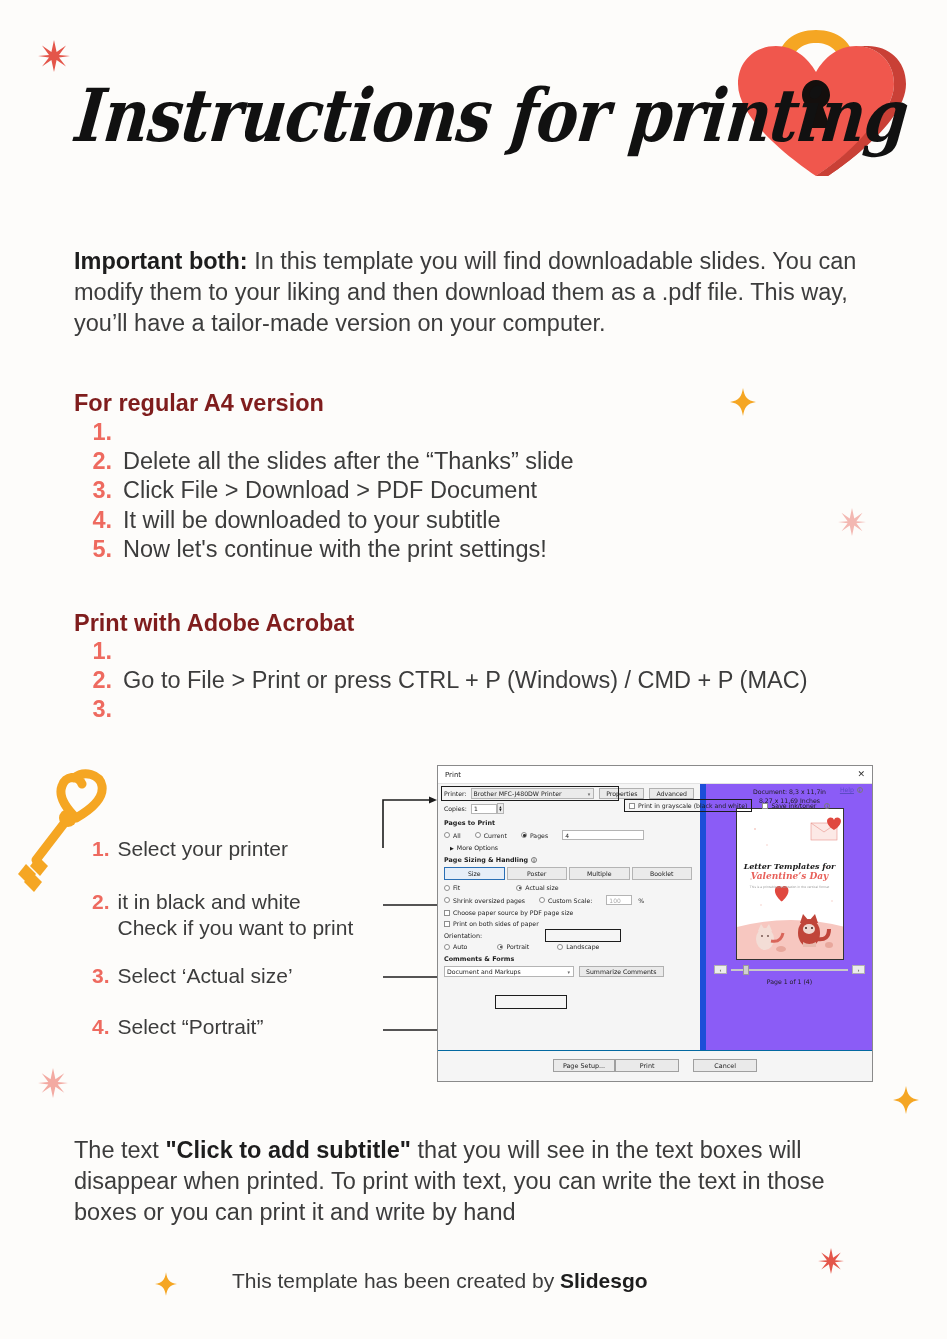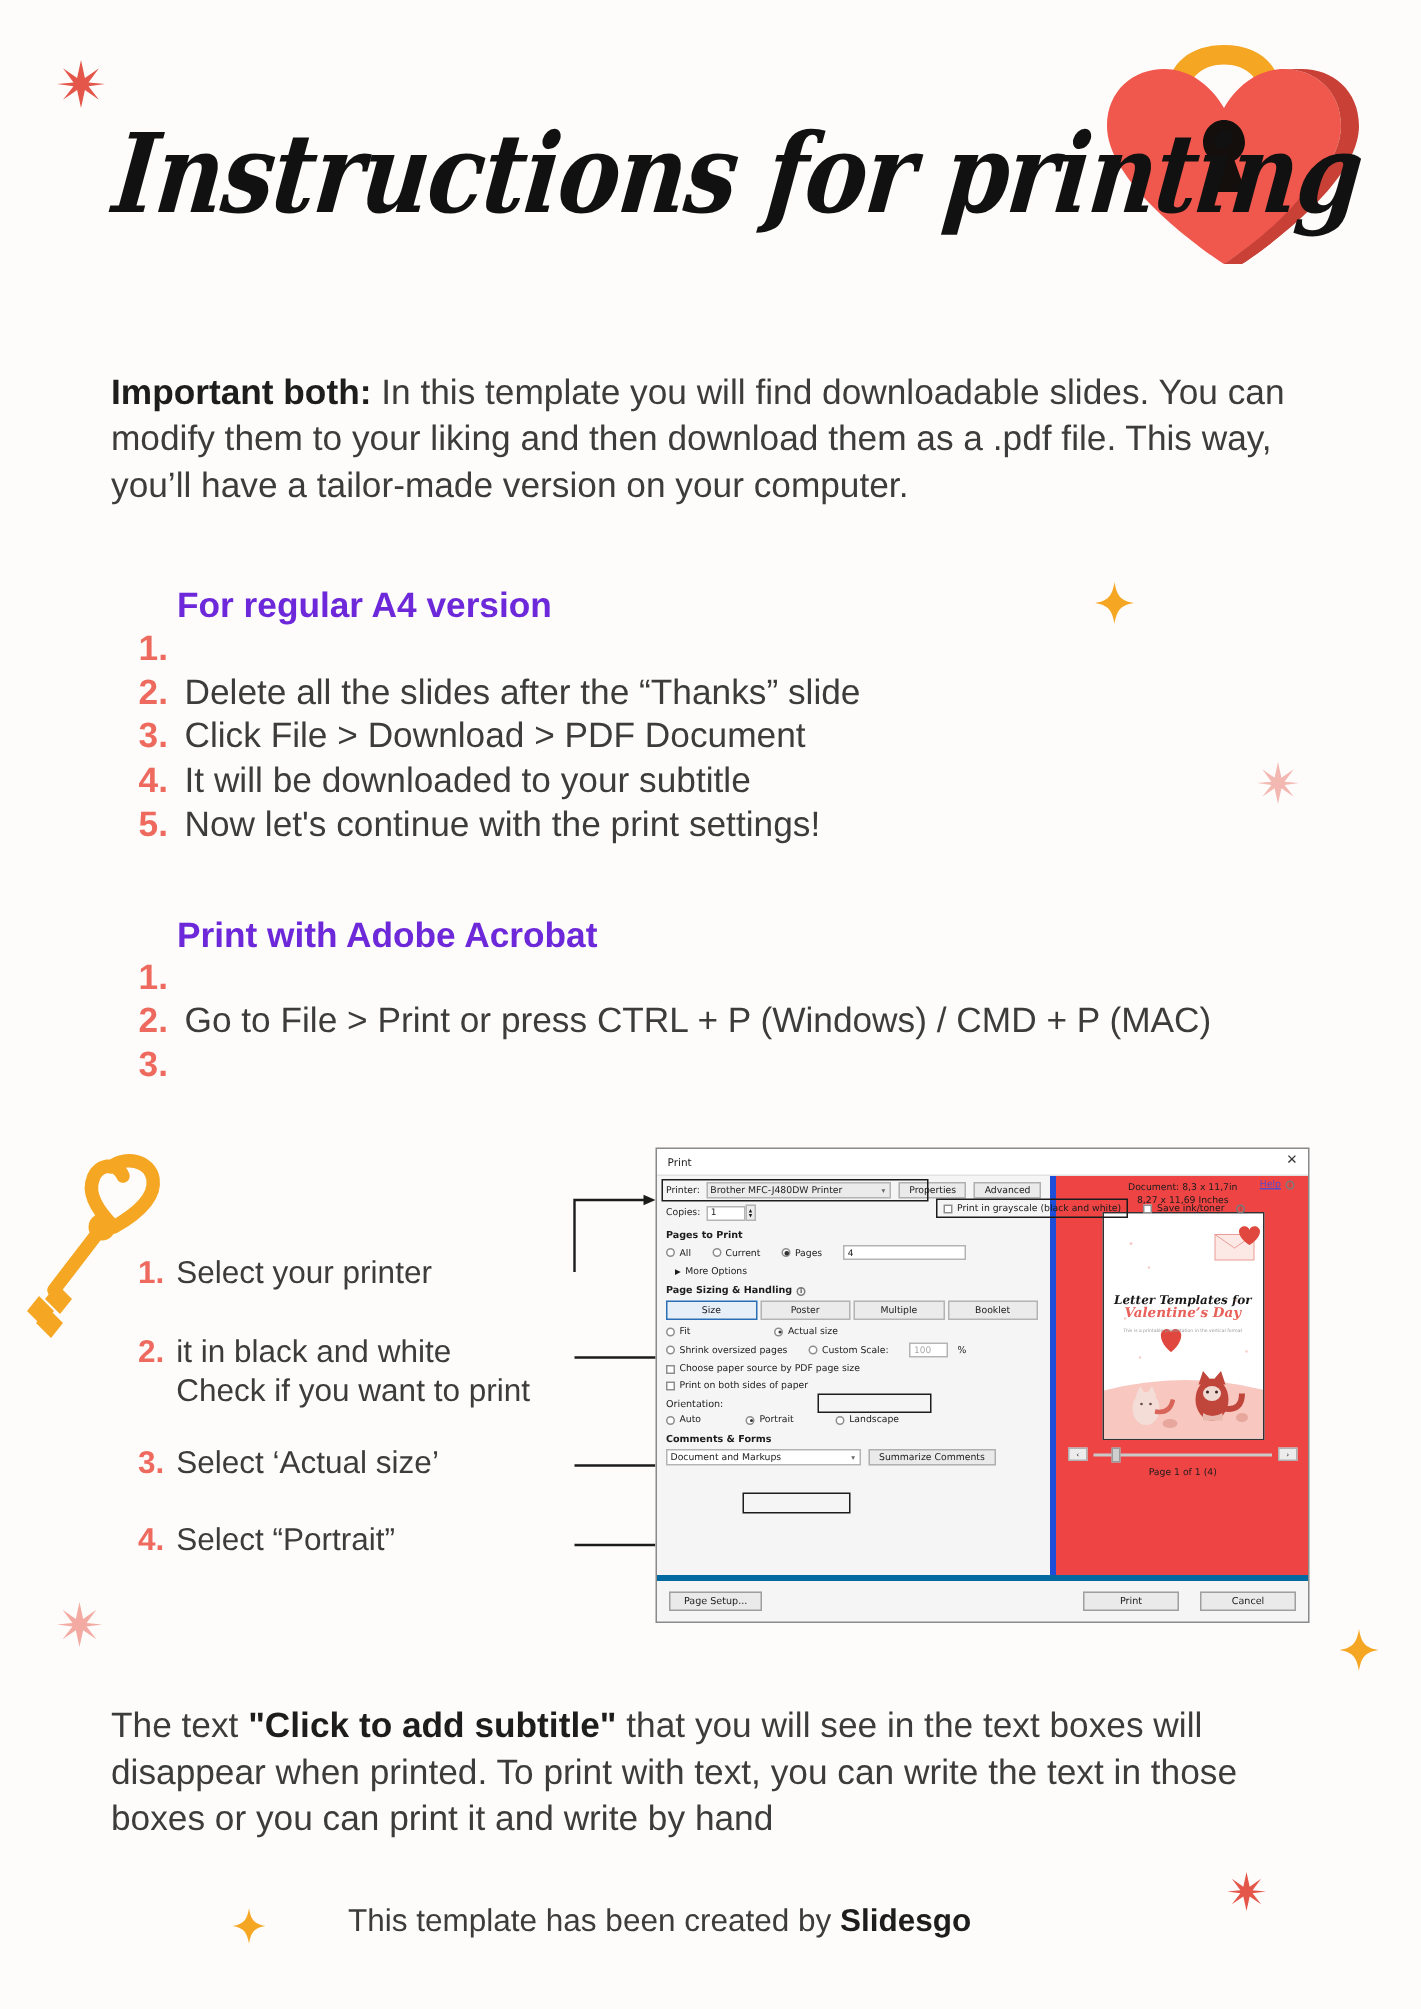--- a/index.html
+++ b/index.html
@@ -45,22 +45,21 @@
   }
   .para b, .bold { font-weight: 700; color: #1d1d1d; }
 
   #intro-note { left: 74px; top: 246px; width: 800px; }
   #subtitle-note { left: 74px; top: 1135px; width: 800px; }
 
   .sec-head {
     position: absolute;
     font-size: 23.5px;
     font-weight: 700;
-    color: #6d28d9;
-    margin-left: 44px;
+    color: #7f1d1d;
   }
   #head-a4 { left: 74px; top: 390px; }
   #head-acrobat { left: 74px; top: 610px; }
 
   ol.numlist {
     position: absolute;
     list-style: none;
     font-size: 23.5px;
     line-height: 29.2px;
     font-weight: 300;
@@ -114,21 +113,21 @@
     height: 18px; background: #ffffff;
     display: flex; align-items: center; justify-content: space-between;
     padding: 0 7px;
     border-bottom: 1px solid #e2e2e2;
   }
   #dlg-title { font-size: 7px; color: #222; }
   #dlg-close { font-size: 9px; color: #333; line-height: 1; }
 
   #dlg-body { display: flex; height: 266px; }
   #dlg-left { width: 262px; padding: 4px 6px 0 6px; position: relative; }
-  #dlg-right { width: 172px; border-left: 4px solid #1d4ed8; padding: 4px 5px 0 6px; position: relative; background:#ef4444;}
+  #dlg-right { width: 172px; border-left: 6px solid #1d4ed8; padding: 4px 5px 0 6px; position: relative; background:#8b5cf6;}
 
   .row { display: flex; align-items: center; margin-bottom: 4px; }
   .lbl { margin-right: 4px; white-space: nowrap; }
   .combo {
     background: #ebebeb; border: 1px solid #b4b4b4;
     height: 11px; display: flex; align-items: center;
     padding: 0 2px; position: relative; font-size: 6.2px;
   }
   .combo .arrow { position: absolute; right: 3px; font-size: 5px; color: #6a6a6a; }
   .btn {
@@ -167,22 +166,22 @@
   .pv-title2 { position:absolute; left:0; right:0; top:62px; text-align:center; font-family:"DejaVu Serif", serif; font-style:italic; font-weight:bold; font-size:9px; color:#e8615a;}
   .pv-sub { position:absolute; left:0; right:0; top:76px; text-align:center; font-size:3px; color:#999;}
 
   #pv-nav { display:flex; align-items:center; margin-top:5px; padding:0 2px;}
   .navbtn { width:13px; height:9px; border:1px solid #b0b0b0; background:#ececec; font-size:5px; display:flex; align-items:center; justify-content:center;}
   #pv-slider { flex:1; height:2px; background:#c9c9c9; margin:0 4px; position:relative;}
   #pv-thumb { position:absolute; left:10%; top:-4px; width:6px; height:10px; background:#cfcfcf; border:1px solid #9a9a9a;}
   #pv-pagelabel { text-align:center; font-size:6.2px; margin-top:4px;}
 
   #dlg-footer {
-    height:30px; border-top:4px solid #0369a1;
-    display:flex; align-items:center; justify-content:space-between; padding:0 8px;
+    height:30px; border-top:1px solid #0369a1;
+    display:flex; align-items:center; justify-content:center; padding:0 8px;
   }
   .footbtn { background:#eaeaea; border:1px solid #9f9f9f; height:13px; padding:0 9px; display:flex; align-items:center; font-size:6.4px;}
   #foot-right { display:flex; gap:14px; }
 
   
   #credit {
     position: absolute; left: 232px; top: 1269px;
     font-size: 21px; font-weight: 300; color: #3c3c3c;
   }
   #credit b { font-weight: 700; color:#1d1d1d; }

